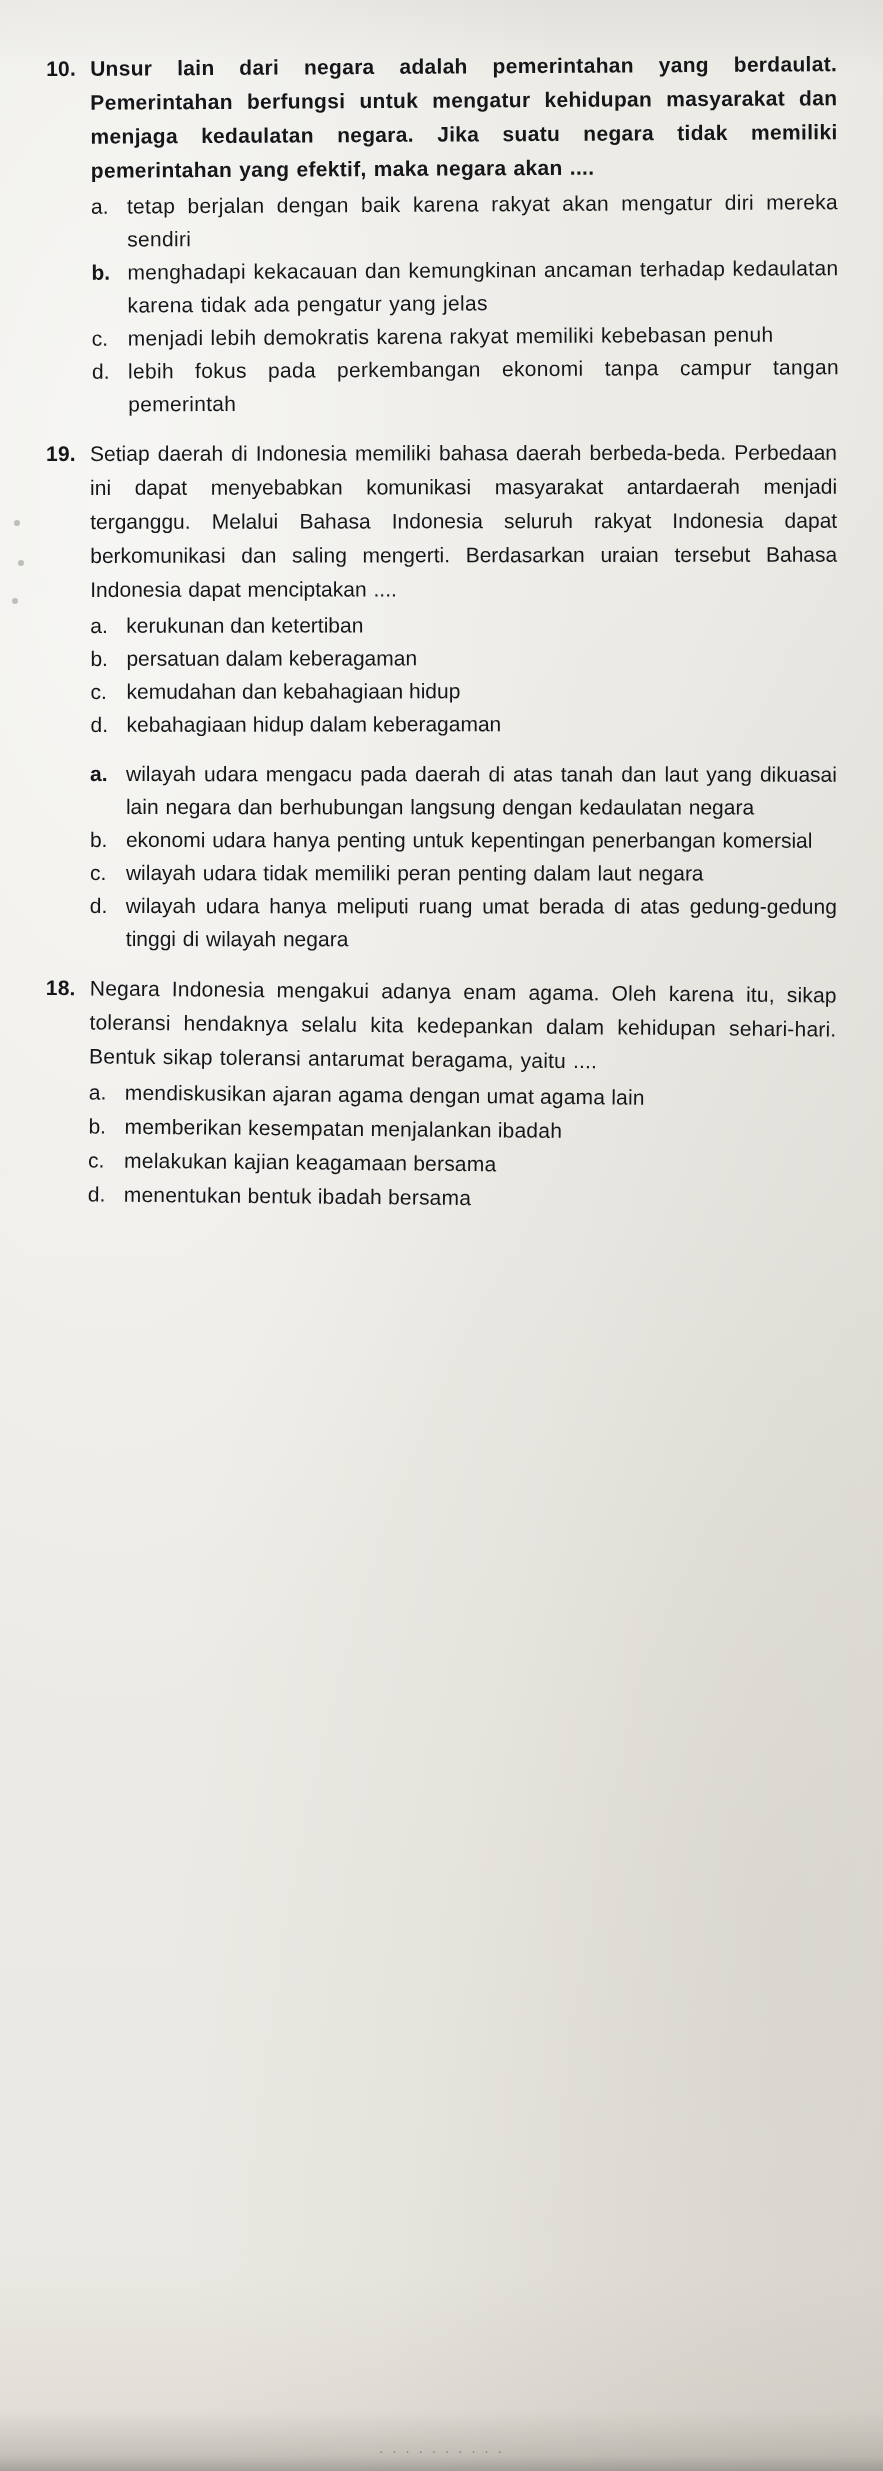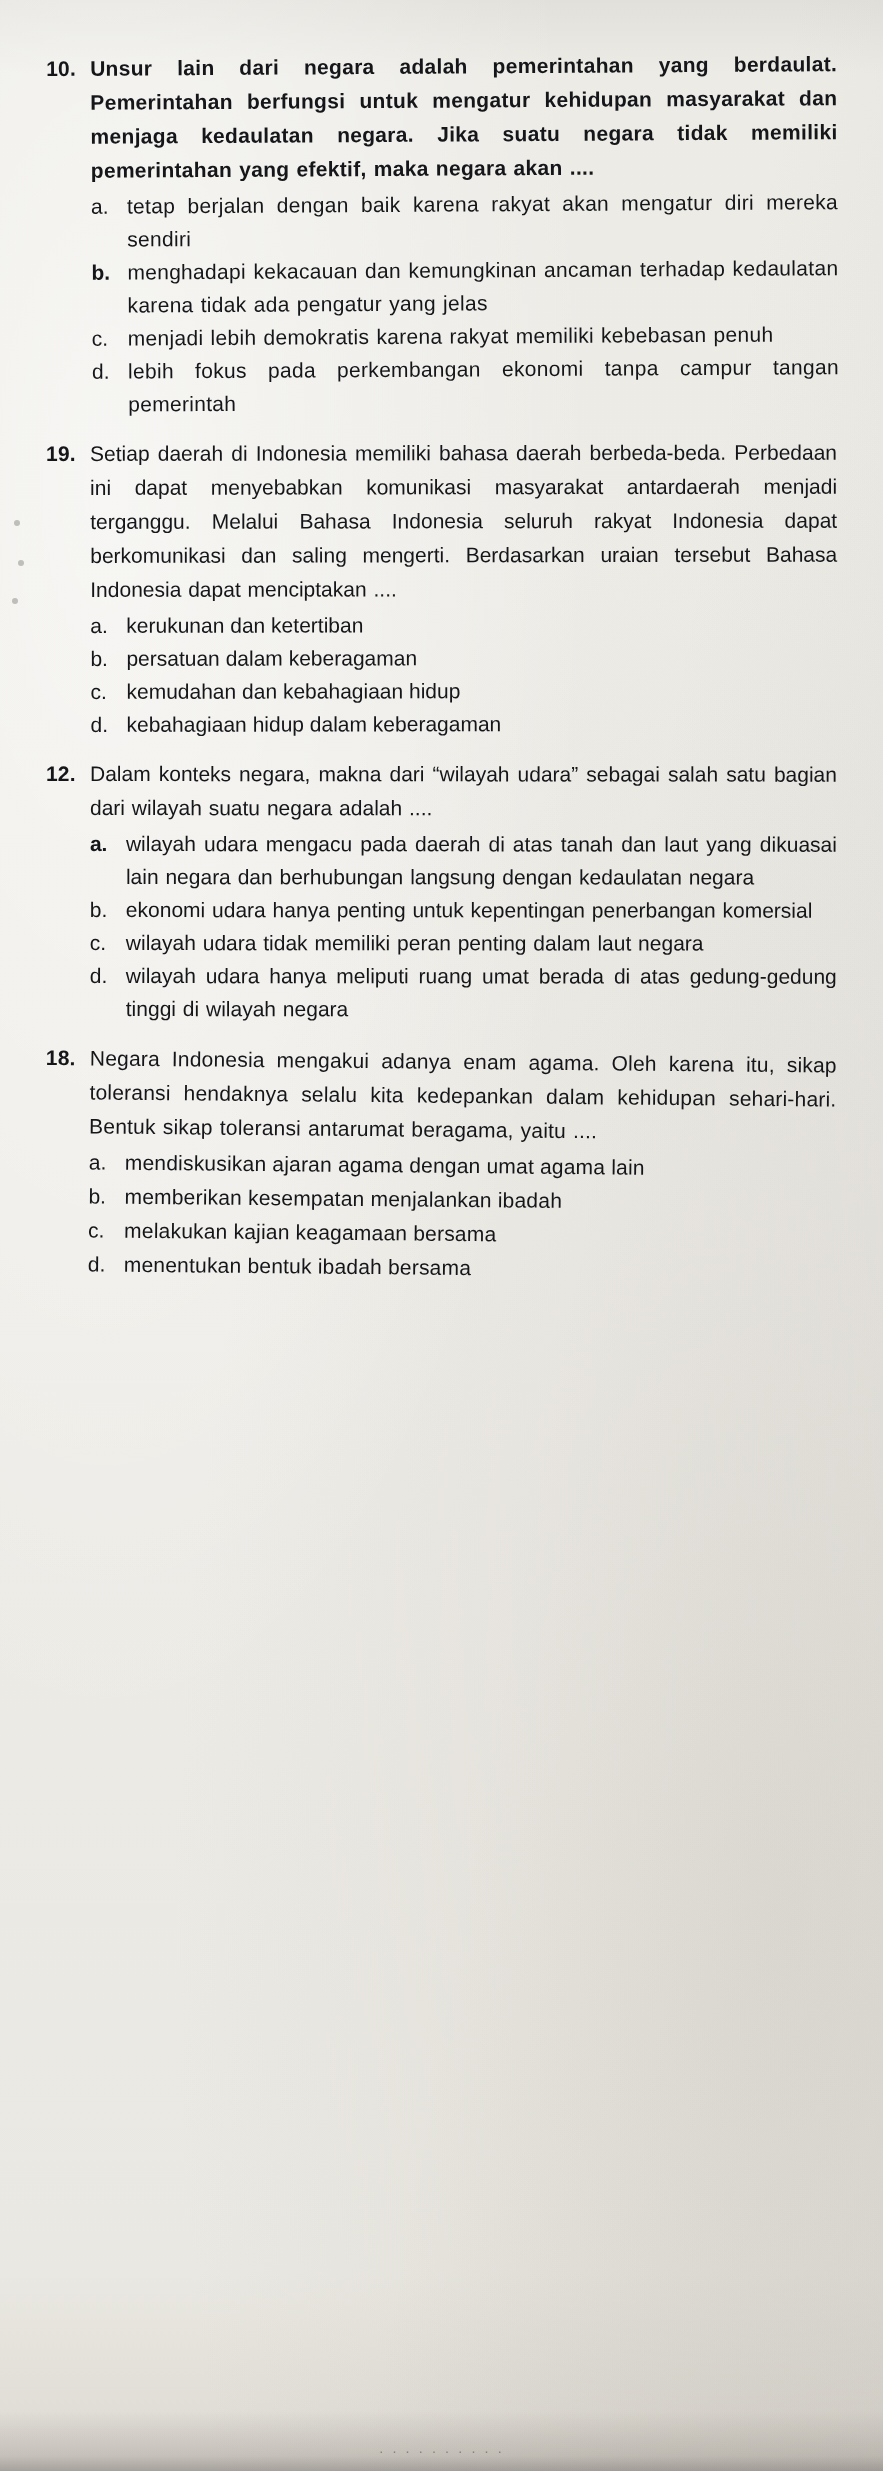--- a/index.html
+++ b/index.html
@@ -195,24 +195,20 @@
           <div class="opttext">kemudahan dan kebahagiaan hidup</div>
         </div>
         <div class="opt">
           <div class="optlet">d.</div>
           <div class="opttext">kebahagiaan hidup dalam keberagaman</div>
         </div>
       </div>
     </div>
 
     <div class="qblock" id="q12">
-      <div class="qline">
-        <div class="qnum">12.</div>
-        <div class="qtext stretch">Dalam konteks negara, makna dari “wilayah udara” sebagai salah satu bagian dari wilayah suatu negara adalah ....</div>
-      </div>
       <div class="opts">
         <div class="opt">
           <div class="optlet bold">a.</div>
           <div class="opttext stretch">wilayah udara mengacu pada daerah di atas tanah dan laut yang dikuasai lain negara dan berhubungan langsung dengan kedaulatan negara</div>
         </div>
         <div class="opt">
           <div class="optlet">b.</div>
           <div class="opttext stretch">ekonomi udara hanya penting untuk kepentingan penerbangan komersial</div>
         </div>
         <div class="opt">

